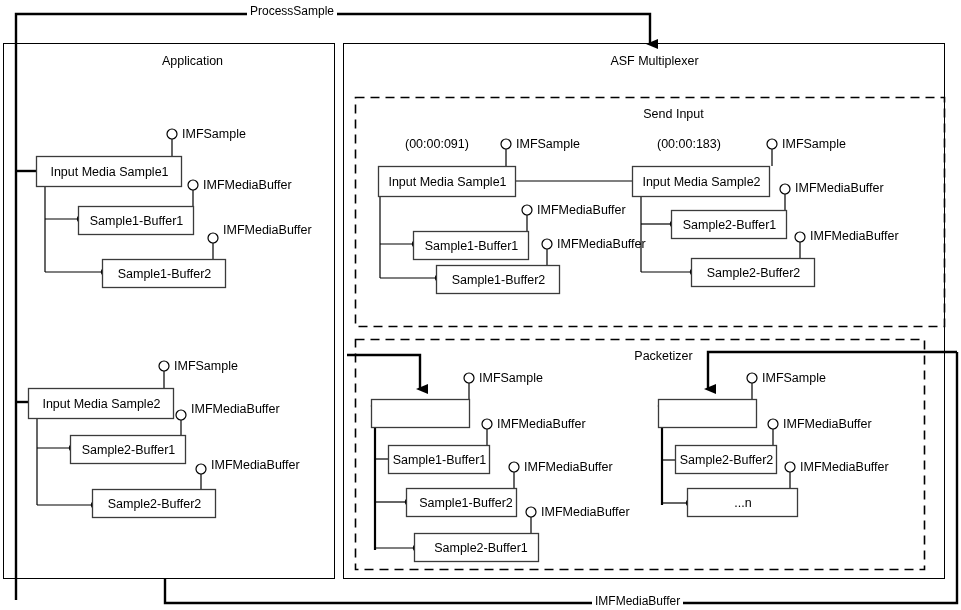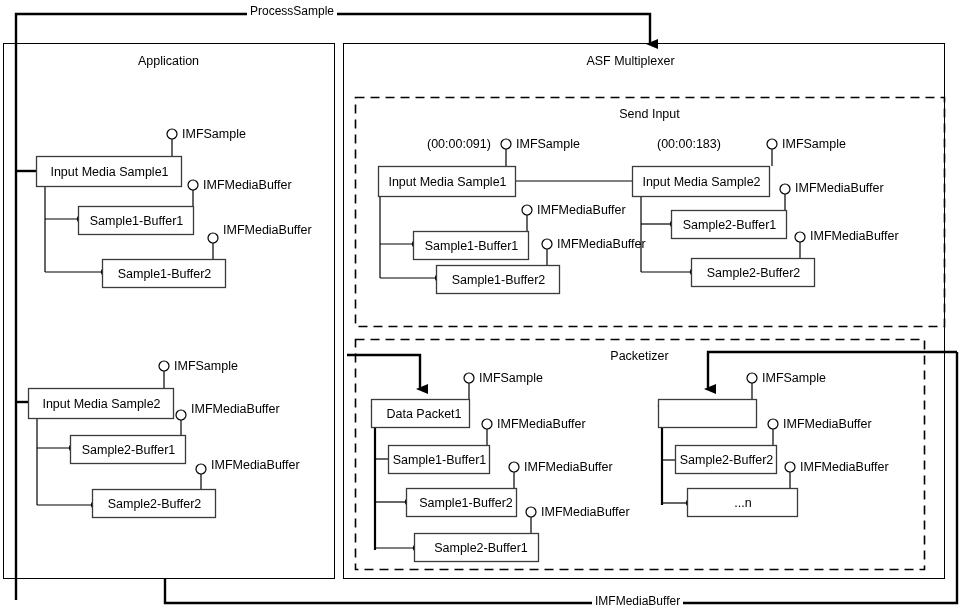--- a/index.html
+++ b/index.html
@@ -1,20 +1,20 @@
 <!DOCTYPE html>
 <html><head>
 <meta charset="utf-8">
 <style>
   html,body{margin:0;padding:0;background:#ffffff;}
   body{font-family:"Liberation Sans","DejaVu Sans",sans-serif;color:#000;}
   #stage{position:relative;width:961px;height:610px;overflow:hidden;background:#fff;}
   #stage svg{position:absolute;left:0;top:0;}
   .lbl{position:absolute;font-size:12.5px;line-height:1;color:#000;white-space:nowrap;}
-  .panel-title{position:absolute;font-size:12.5px;white-space:nowrap;text-align:center;}
+  .panel-title{position:absolute;font-size:12.5px;white-space:nowrap;text-align:center;padding-left:24px;}
   .boxlabel{position:absolute;font-size:12.5px;white-space:nowrap;display:flex;align-items:center;justify-content:center;}
   .edge-lbl{position:absolute;font-size:12px;background:#fff;padding:0 3px;white-space:nowrap;text-align:center;}
 </style>
 </head>
 <body>
 
 <div id="stage">
 
   <svg width="961" height="610">
     <defs>
@@ -187,31 +187,30 @@
   <div class="lbl" style="left:191px;top:403px;">IMFMediaBuffer</div>
   <div class="lbl" style="left:211px;top:459px;">IMFMediaBuffer</div>
 
   <div class="boxlabel" style="left:379px;top:167px;width:137px;height:30px;">Input Media Sample1</div>
   <div class="boxlabel" style="left:414px;top:232px;width:115px;height:28px;">Sample1-Buffer1</div>
   <div class="boxlabel" style="left:437px;top:266px;width:123px;height:28px;">Sample1-Buffer2</div>
   <div class="boxlabel" style="left:633px;top:167px;width:137px;height:30px;">Input Media Sample2</div>
   <div class="boxlabel" style="left:672px;top:211px;width:115px;height:28px;">Sample2-Buffer1</div>
   <div class="boxlabel" style="left:692px;top:259px;width:123px;height:28px;">Sample2-Buffer2</div>
 
-  <div class="lbl" style="left:427px;top:138px;">(00:00:091)</div>
+  <div class="lbl" style="left:405px;top:138px;">(00:00:091)</div>
   <div class="lbl" style="left:657px;top:138px;">(00:00:183)</div>
 
   <div class="lbl" style="left:516px;top:138px;">IMFSample</div>
   <div class="lbl" style="left:537px;top:204px;">IMFMediaBuffer</div>
   <div class="lbl" style="left:557px;top:238px;">IMFMediaBuffer</div>
   <div class="lbl" style="left:782px;top:138px;">IMFSample</div>
   <div class="lbl" style="left:795px;top:182px;">IMFMediaBuffer</div>
   <div class="lbl" style="left:810px;top:230px;">IMFMediaBuffer</div>
 
-  <div class="boxlabel" style="left:375px;top:400px;width:98px;height:28px;">Data Packet1</div>
   <div class="boxlabel" style="left:389px;top:446px;width:101px;height:28px;">Sample1-Buffer1</div>
   <div class="boxlabel" style="left:411px;top:489px;width:110px;height:28px;">Sample1-Buffer2</div>
   <div class="boxlabel" style="left:419px;top:534px;width:124px;height:28px;">Sample2-Buffer1</div>
   <div class="boxlabel" style="left:676px;top:446px;width:101px;height:28px;">Sample2-Buffer2</div>
   <div class="boxlabel" style="left:688px;top:489px;width:110px;height:28px;">...n</div>
 
   <div class="lbl" style="left:479px;top:372px;">IMFSample</div>
   <div class="lbl" style="left:497px;top:418px;">IMFMediaBuffer</div>
   <div class="lbl" style="left:524px;top:461px;">IMFMediaBuffer</div>
   <div class="lbl" style="left:541px;top:506px;">IMFMediaBuffer</div>

